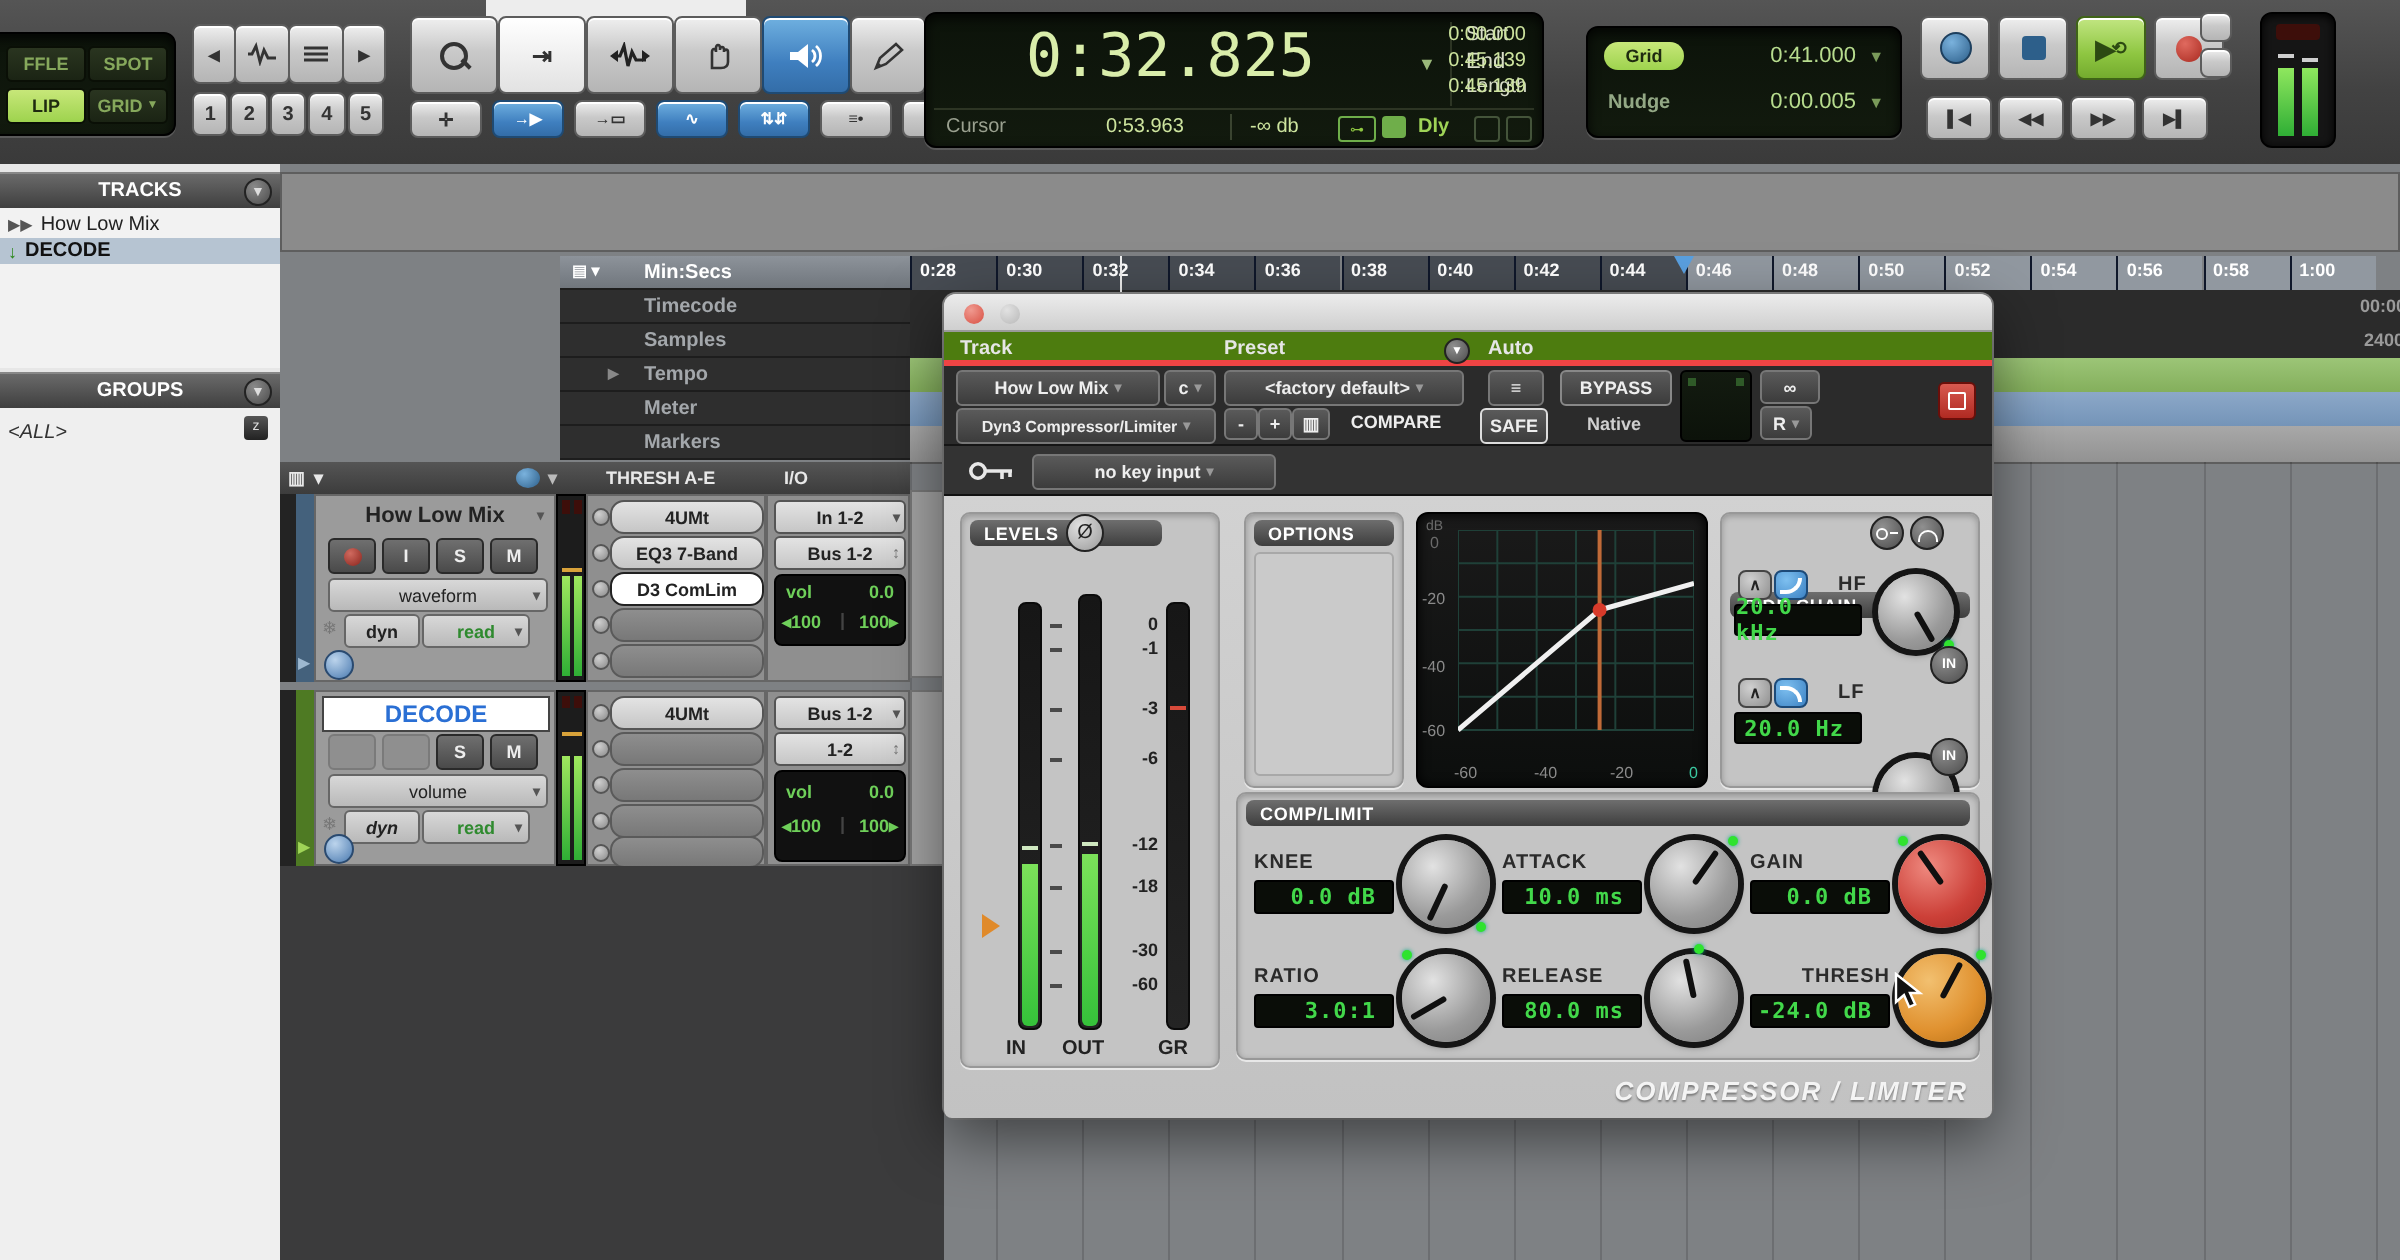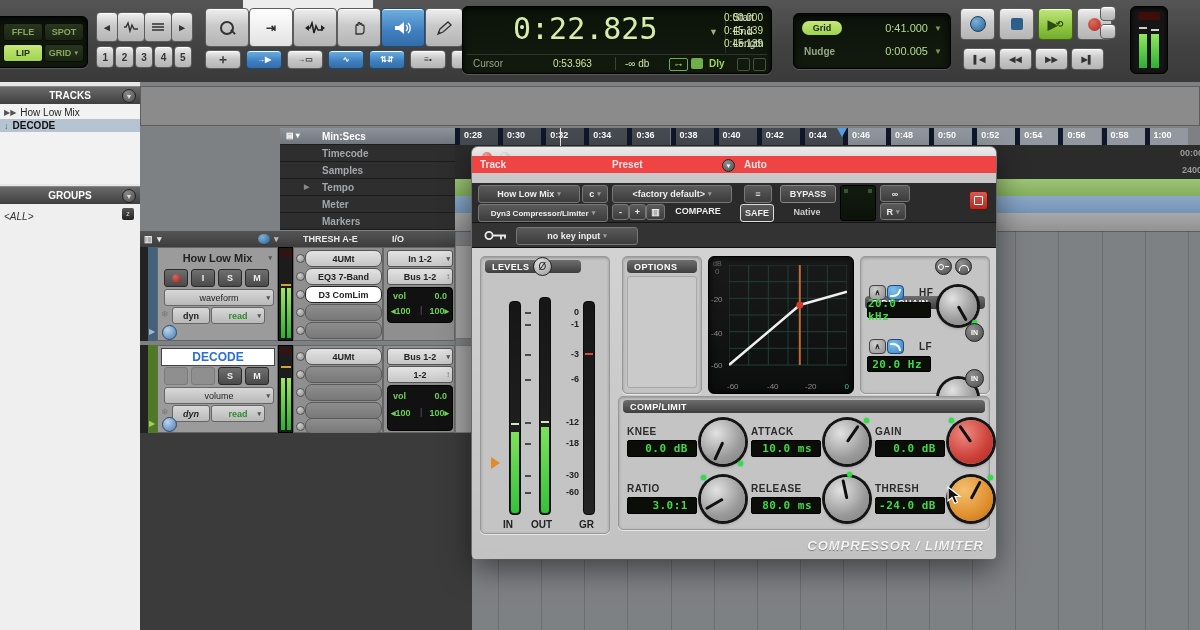--- a/index.html
+++ b/index.html
@@ -29,21 +29,21 @@
     background:radial-gradient(circle at 35% 30%,#8a8a8a,#4c4c4c);border:1px solid #222;
     color:#ddd;font-size:7px;display:flex;align-items:center;justify-content:center;}
   .trk-row{position:absolute;left:0;width:140px;height:13px;display:flex;align-items:center;
     font-size:10px;color:#222;gap:4px;padding-left:4px;box-sizing:border-box;}
   
   .rname{position:absolute;left:140px;width:315px;height:17px;background:#2e2e2e;
     border-bottom:1px solid #1d1d1d;color:#a3a7ab;font-size:10px;font-weight:bold;
     display:flex;align-items:center;padding-left:42px;box-sizing:border-box;}
   .rname.sel{background:linear-gradient(#8d939a,#70767d);color:#fff;}
   .tick{position:absolute;top:0;width:43px;height:17px;box-sizing:border-box;
-    border-left:5px solid #0f172a;background:#9198a0;color:#fff;font-size:9px;font-weight:bold;
+    border-left:1px solid #0f172a;background:#9198a0;color:#fff;font-size:9px;font-weight:bold;
     padding:2px 0 0 4px;}
   .tick.sel{background:#474c53;}
   .lanegrid{position:absolute;top:0;width:1px;height:100%;background:rgba(0,0,0,.14);}
   
   .strip-btn{background:linear-gradient(#d8d8d8,#b9b9b9);border:1px solid #666;border-radius:3px;
     font-size:9px;font-weight:bold;color:#222;display:flex;align-items:center;justify-content:center;}
   .smbtn{background:linear-gradient(#6f6f6f,#4a4a4a);border:1px solid #2a2a2a;border-radius:3px;
     color:#eee;font-size:9px;font-weight:bold;display:flex;align-items:center;justify-content:center;}
   .volpanel{background:#111;border-radius:4px;border:1px solid #000;color:#6fd05a;font-size:9px;font-weight:bold;}
   .ins-btn{background:linear-gradient(#e3e3e3,#c6c6c6);border:1px solid #555;border-radius:7px;
@@ -178,21 +178,21 @@
         </div>
       <div class="btn3d" style="width:34px;height:17px;">
           <span style="font-size:8px;">≡•</span>
         </div>
       <div class="btn3d" style="width:34px;height:17px;">
           <span style="font-size:8px;">→▶</span>
         </div>
     </div>
 
     <div class="abs lcd" style="left:462px;top:6px;width:308px;height:66px;">
-      <div class="abs" style="left:50px;top:4px;font-size:30px;color:#d9edaa;font-family:'DejaVu Sans Mono',monospace;">0:22.825</div>
+      <div class="abs" style="left:50px;top:4px;font-size:30px;color:#d9edaa;font-family:'DejaVu Sans Mono',monospace;">0:32.825</div>
       <div class="abs" style="left:246px;top:20px;color:#9ab87a;font-size:9px;">▼</div>
       <div class="abs" style="left:262px;top:4px;width:1px;height:42px;background:#2d3524;"></div>
       <div class="abs" style="left:270px;top:5px;font-size:10px;color:#d8ddc9;">Start</div>
       <div class="abs" style="left:270px;top:18px;font-size:11px;color:#d8ddc9;">End</div>
       <div class="abs" style="left:270px;top:31px;font-size:10px;color:#d8ddc9;">Length</div>
       <div class="abs" style="right:8px;top:5px;font-size:10px;color:#cde49e;">0:00.000</div>
       <div class="abs" style="right:8px;top:18px;font-size:10px;color:#cde49e;">0:45.139</div>
       <div class="abs" style="right:8px;top:31px;font-size:10px;color:#cde49e;">0:45.139</div>
       <div class="abs" style="left:4px;top:47px;width:300px;height:1px;background:#2d3524;"></div>
       <div class="abs" style="left:10px;top:51px;font-size:10px;color:#9aa08f;">Cursor</div>
@@ -498,21 +498,21 @@
 
     <div class="abs" style="left:0;top:351px;width:332px;height:197px;background:#3b3b3c;"></div>
   </div>
 
   <div id="plugin">
     <div id="pl-title">
       <span class="mac-dot" style="left:10px;background:radial-gradient(circle at 35% 30%,#f09a90,#d84f42);"></span>
       <span class="mac-dot" style="left:28px;background:radial-gradient(circle at 35% 30%,#e2e2e2,#b8b8b8);"></span>
     </div>
 
-    <div class="pl-dark" style="top:9px;height:17px;background:#ef4444;border-bottom:1px solid #ef4444;">
+    <div class="pl-dark" style="top:19px;height:17px;background:#4d7c0f;border-bottom:3px solid #ef4444;">
       <span class="pl-lbl abs" style="left:8px;top:3px;">Track</span>
       <span class="pl-lbl abs" style="left:140px;top:3px;">Preset</span>
       <span class="abs circle-btn" style="left:250px;top:3px;width:11px;height:11px;font-size:6px;">▼</span>
       <span class="pl-lbl abs" style="left:272px;top:3px;">Auto</span>
     </div>
 
     <div class="pl-dark" style="top:36px;height:40px;background:#2b2b2b;border-bottom:1px solid #151515;">
       <div class="abs pl-btn" style="left:6px;top:2px;width:100px;height:16px;">
           <span>How Low Mix</span>
           <span class="dd">▾</span>
@@ -737,21 +737,21 @@
                 <div class="param-lbl">RELEASE</div>
                 <div class="lcd-val" style="width: 70px; height: 17px; margin-top: 3px;">80.0 ms</div>
               </div>
               <div class="knob" style="width: 44px; height: 44px;">
                 <div class="cap" style="background:radial-gradient(circle at 35% 30%,#e2e2e2,#9a9a9a 60%,#7e7e7e);"></div>
                 <div class="ptr" style="transform: translateX(-50%) rotate(168deg);"></div>
                 <span class="gdot" style="top: -5px; left: 50%;"></span>
               </div>
             </div>
             <div style="position: relative; display: flex; align-items: center; padding-left: 6px; gap: 4px;">
-              <div style="width: 70px;">
+              <div style="width: 70px; text-align: right;">
                 <div class="param-lbl">THRESH</div>
                 <div class="lcd-val" style="width: 70px; height: 17px; margin-top: 3px;">-24.0 dB</div>
               </div>
               <div class="knob" style="width: 44px; height: 44px;">
                 <div class="cap" style="background:radial-gradient(circle at 35% 30%,#f2c070,#e0912f 60%,#b86f14);"></div>
                 <div class="ptr" style="transform: translateX(-50%) rotate(208deg);"></div>
                 <span class="gdot" style="top: -2px; right: 0px;"></span>
               </div>
             </div>
           </div>

